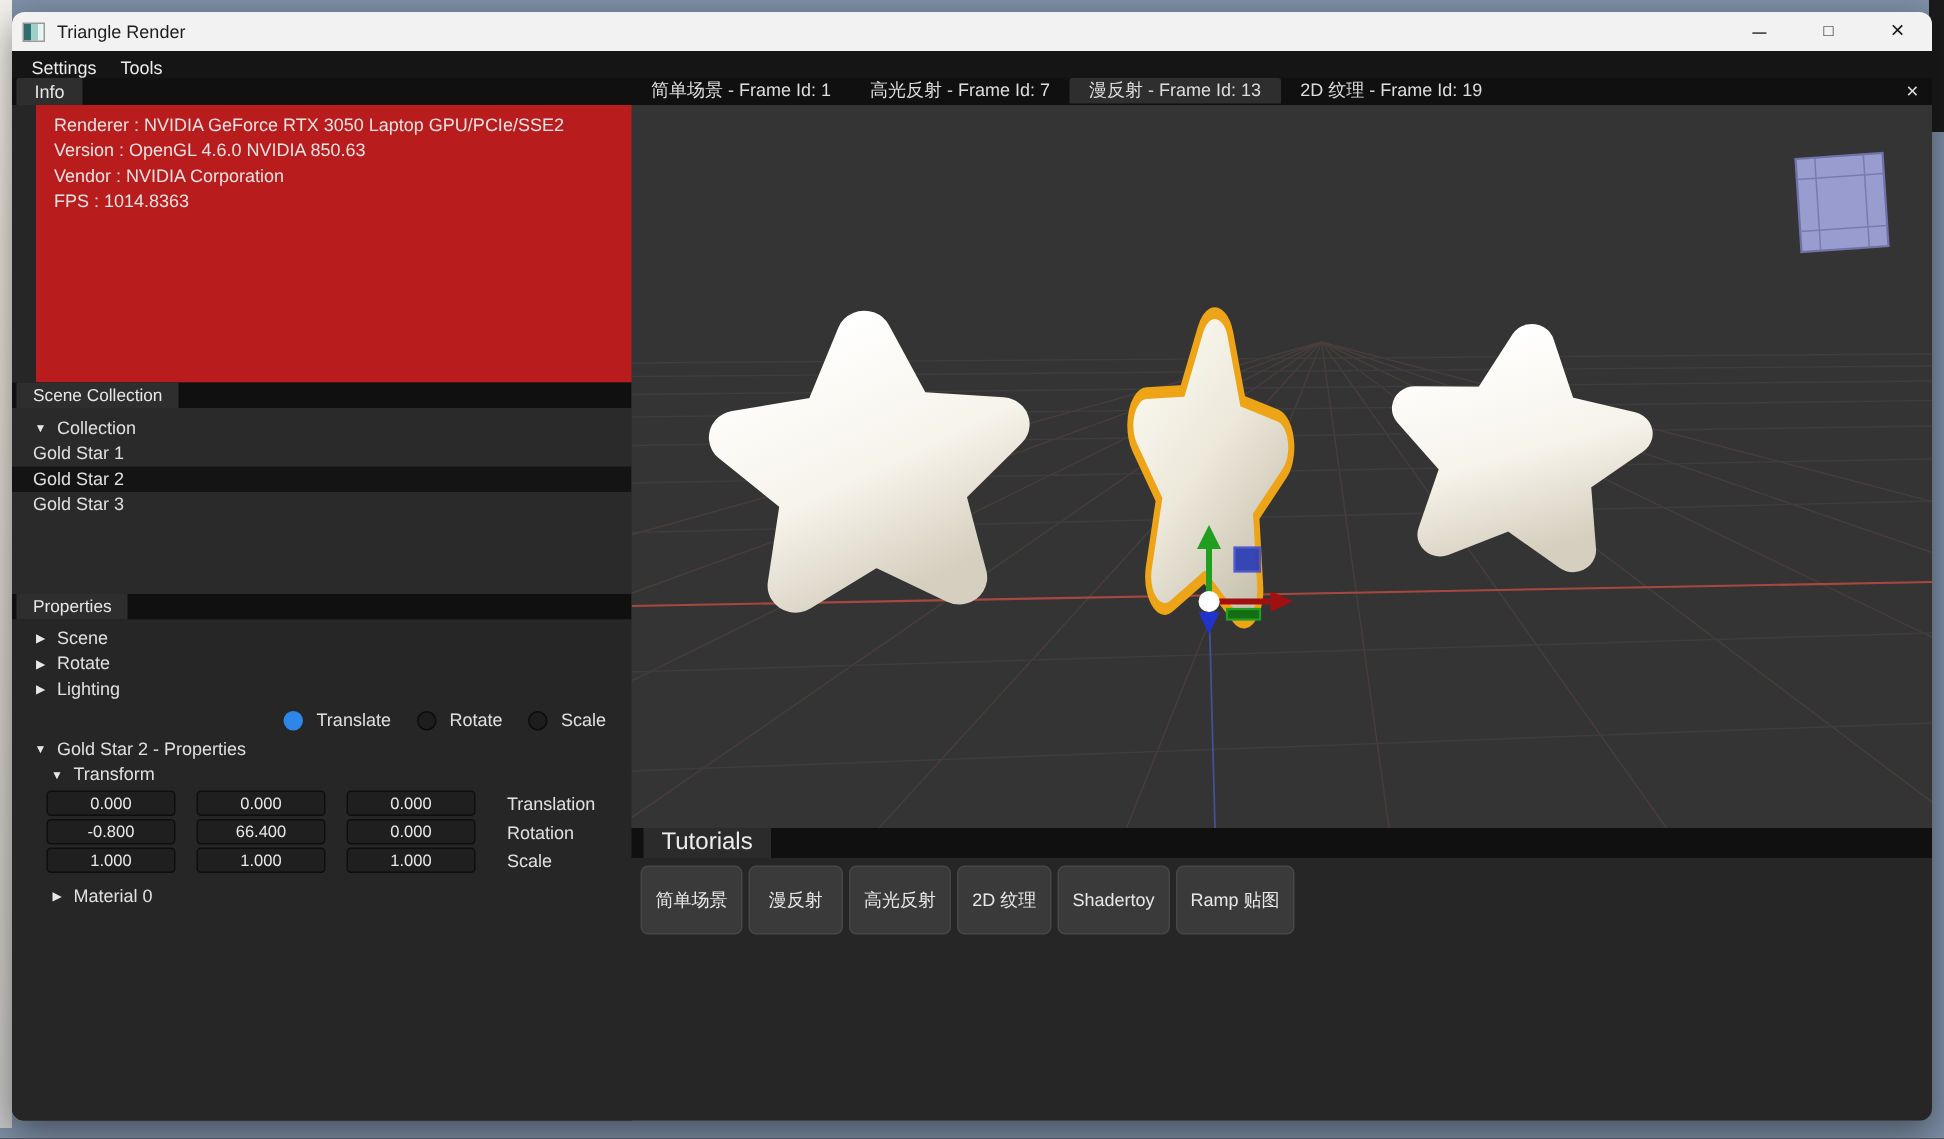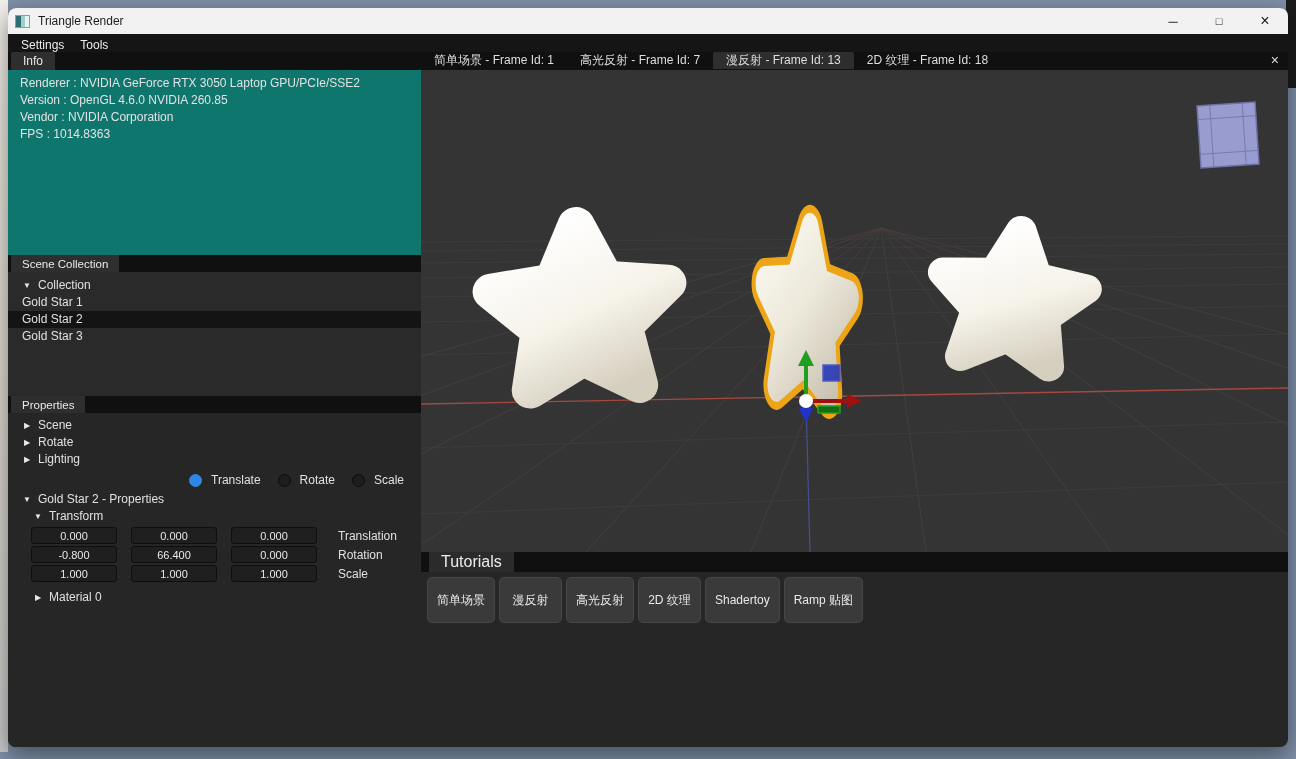--- a/index.html
+++ b/index.html
@@ -41,21 +41,21 @@
   .tabrow-right { flex:1; display:flex; align-items:flex-start; }
   .tab { display:flex; align-items:center; padding:0 12px; font-size:12px; color:#e6e6e6;
     background:transparent; border-radius:2px 2px 0 0; white-space:nowrap; }
   .tab.active { background:#2e2e2e; }
   .vp-tab { padding:0 13px; color:#dedede; }
   .tabrow-close { margin-left:auto; margin-right:9px; display:flex; align-items:center;
     color:#dcdcdc; font-size:14px; }
 
   
   .left-panel { position:absolute; left:0; top:62px; width:413px; bottom:0; background:#262626; }
-  .info-content { position:absolute; left:0; top:0; width:100%; height:185px; background:#0f766e;
+  .info-content { position:absolute; left:16px; top:0; width:100%; height:185px; background:#b91c1c;
     padding:5px 0 0 12px; color:#e2e2e2; }
   .info-line { height:17px; line-height:17px; font-size:12px; white-space:nowrap; }
 
   .panel-tabbar { position:absolute; left:0; width:100%; height:17px; background:#101010; display:flex; padding-left:3px; }
   .panel-tab { display:flex; align-items:center; padding:0 11px; font-size:11.5px;
     color:#e8e8e8; background:#2e2e2e; }
 
   .scene-tabbar { top:185px; }
   .scene-content { position:absolute; left:0; top:202px; width:100%; height:124px; background:#2a2a2a;
     padding-top:5px; color:#e0e0e0; }
@@ -125,32 +125,32 @@
   </div>
 
   <div class="tabrow">
     <div class="tabrow-left">
       <div class="tab active">Info</div>
     </div>
     <div class="tabrow-right">
       <div class="tab vp-tab">简单场景 - Frame Id: 1</div>
       <div class="tab vp-tab">高光反射 - Frame Id: 7</div>
       <div class="tab vp-tab active">漫反射 - Frame Id: 13</div>
-      <div class="tab vp-tab">2D 纹理 - Frame Id: 18</div>
+      <div class="tab vp-tab">2D 纹理 - Frame Id: 19</div>
       <div class="tabrow-close">
           <span>×</span>
         </div>
     </div>
   </div>
 
   <div class="left-panel">
 
     <div class="info-content">
       <div class="info-line">Renderer : NVIDIA GeForce RTX 3050 Laptop GPU/PCIe/SSE2</div>
-      <div class="info-line">Version : OpenGL 4.6.0 NVIDIA 260.85</div>
+      <div class="info-line">Version : OpenGL 4.6.0 NVIDIA 850.63</div>
       <div class="info-line">Vendor : NVIDIA Corporation</div>
       <div class="info-line">FPS : 1014.8363</div>
     </div>
 
     <div class="panel-tabbar scene-tabbar">
       <div class="panel-tab">Scene Collection</div>
     </div>
     <div class="scene-content">
       <div class="tree-row indent-1">
         <span class="arrow">▼</span>

